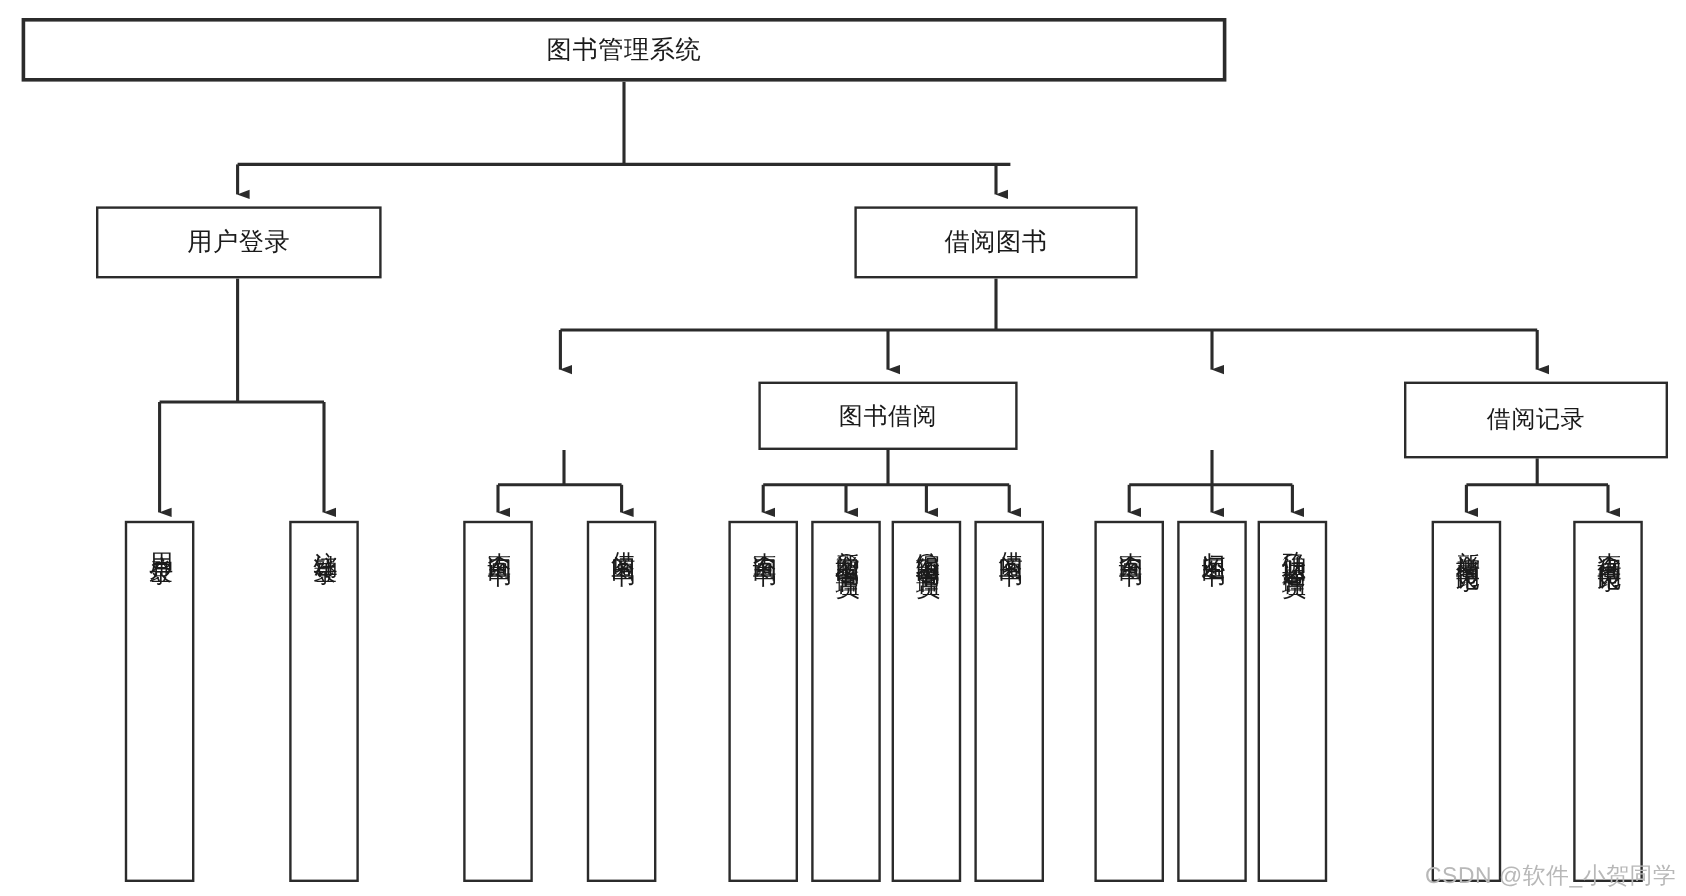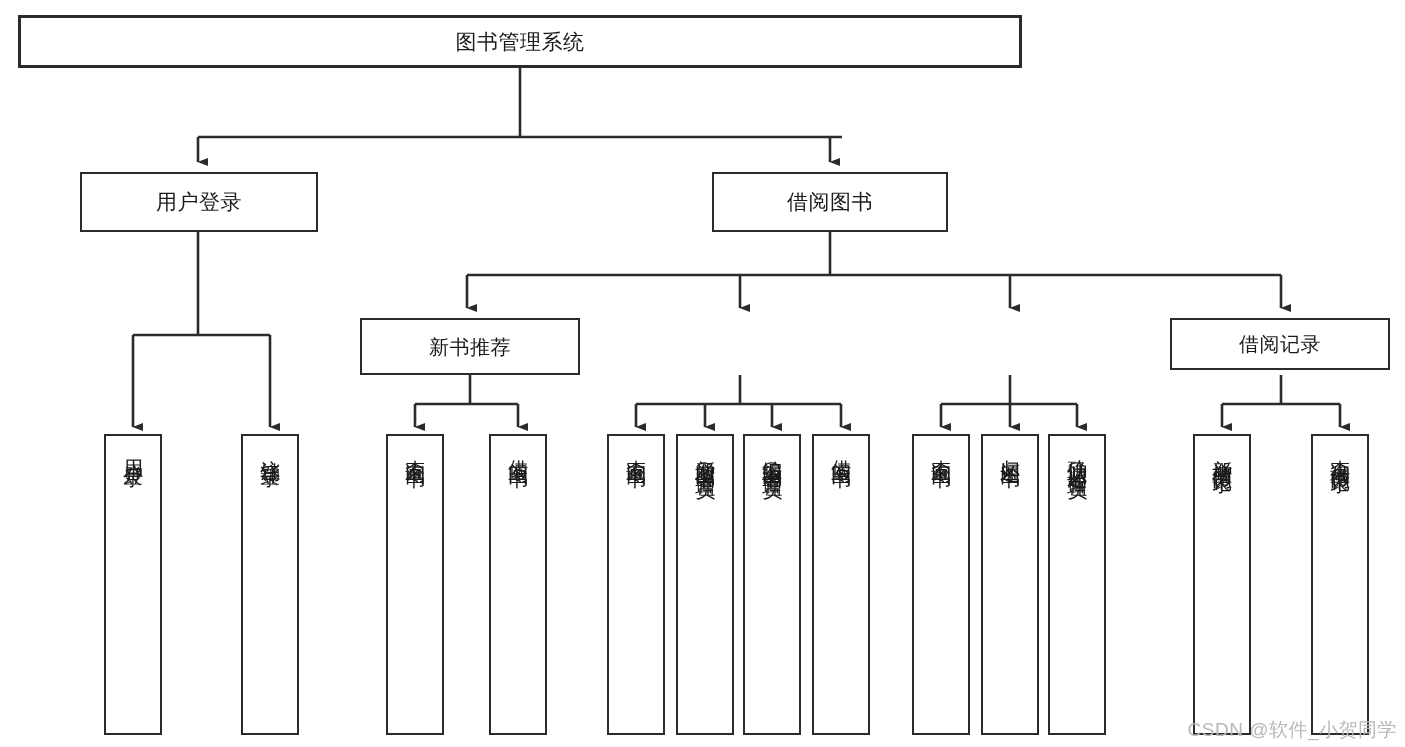--- a/index.html
+++ b/index.html
@@ -127,27 +127,27 @@
   </div>
 
   <div class="node lvl1" style="left:80px;top:172px;width:238px;height:60px;">
     <span class="lbl">用户登录</span>
   </div>
 
   <div class="node lvl1" style="left:712px;top:172px;width:236px;height:60px;">
     <span class="lbl">借阅图书</span>
   </div>
 
-  <div class="node lvl2" style="left:360px;top:318px;width:220px;height:57px;">
-    <span class="lbl">新书推荐</span>
-  </div>
-
-
-
-  <div class="node lvl2" style="left:1170px;top:318px;width:220px;height:52px;">
+
+  <div class="node lvl2" style="left:632px;top:318px;width:216px;height:57px;">
+    <span class="lbl">图书借阅</span>
+  </div>
+
+
+  <div class="node lvl2" style="left:1170px;top:318px;width:220px;height:64px;">
     <span class="lbl">借阅记录</span>
   </div>
 
   <div class="node leaf" style="left:104px;top:434px;width:58px;height:301px;">
     <span class="lbl">用户登录</span>
   </div>
 
   <div class="node leaf" style="left:241px;top:434px;width:58px;height:301px;">
     <span class="lbl">注销登录</span>
   </div>

